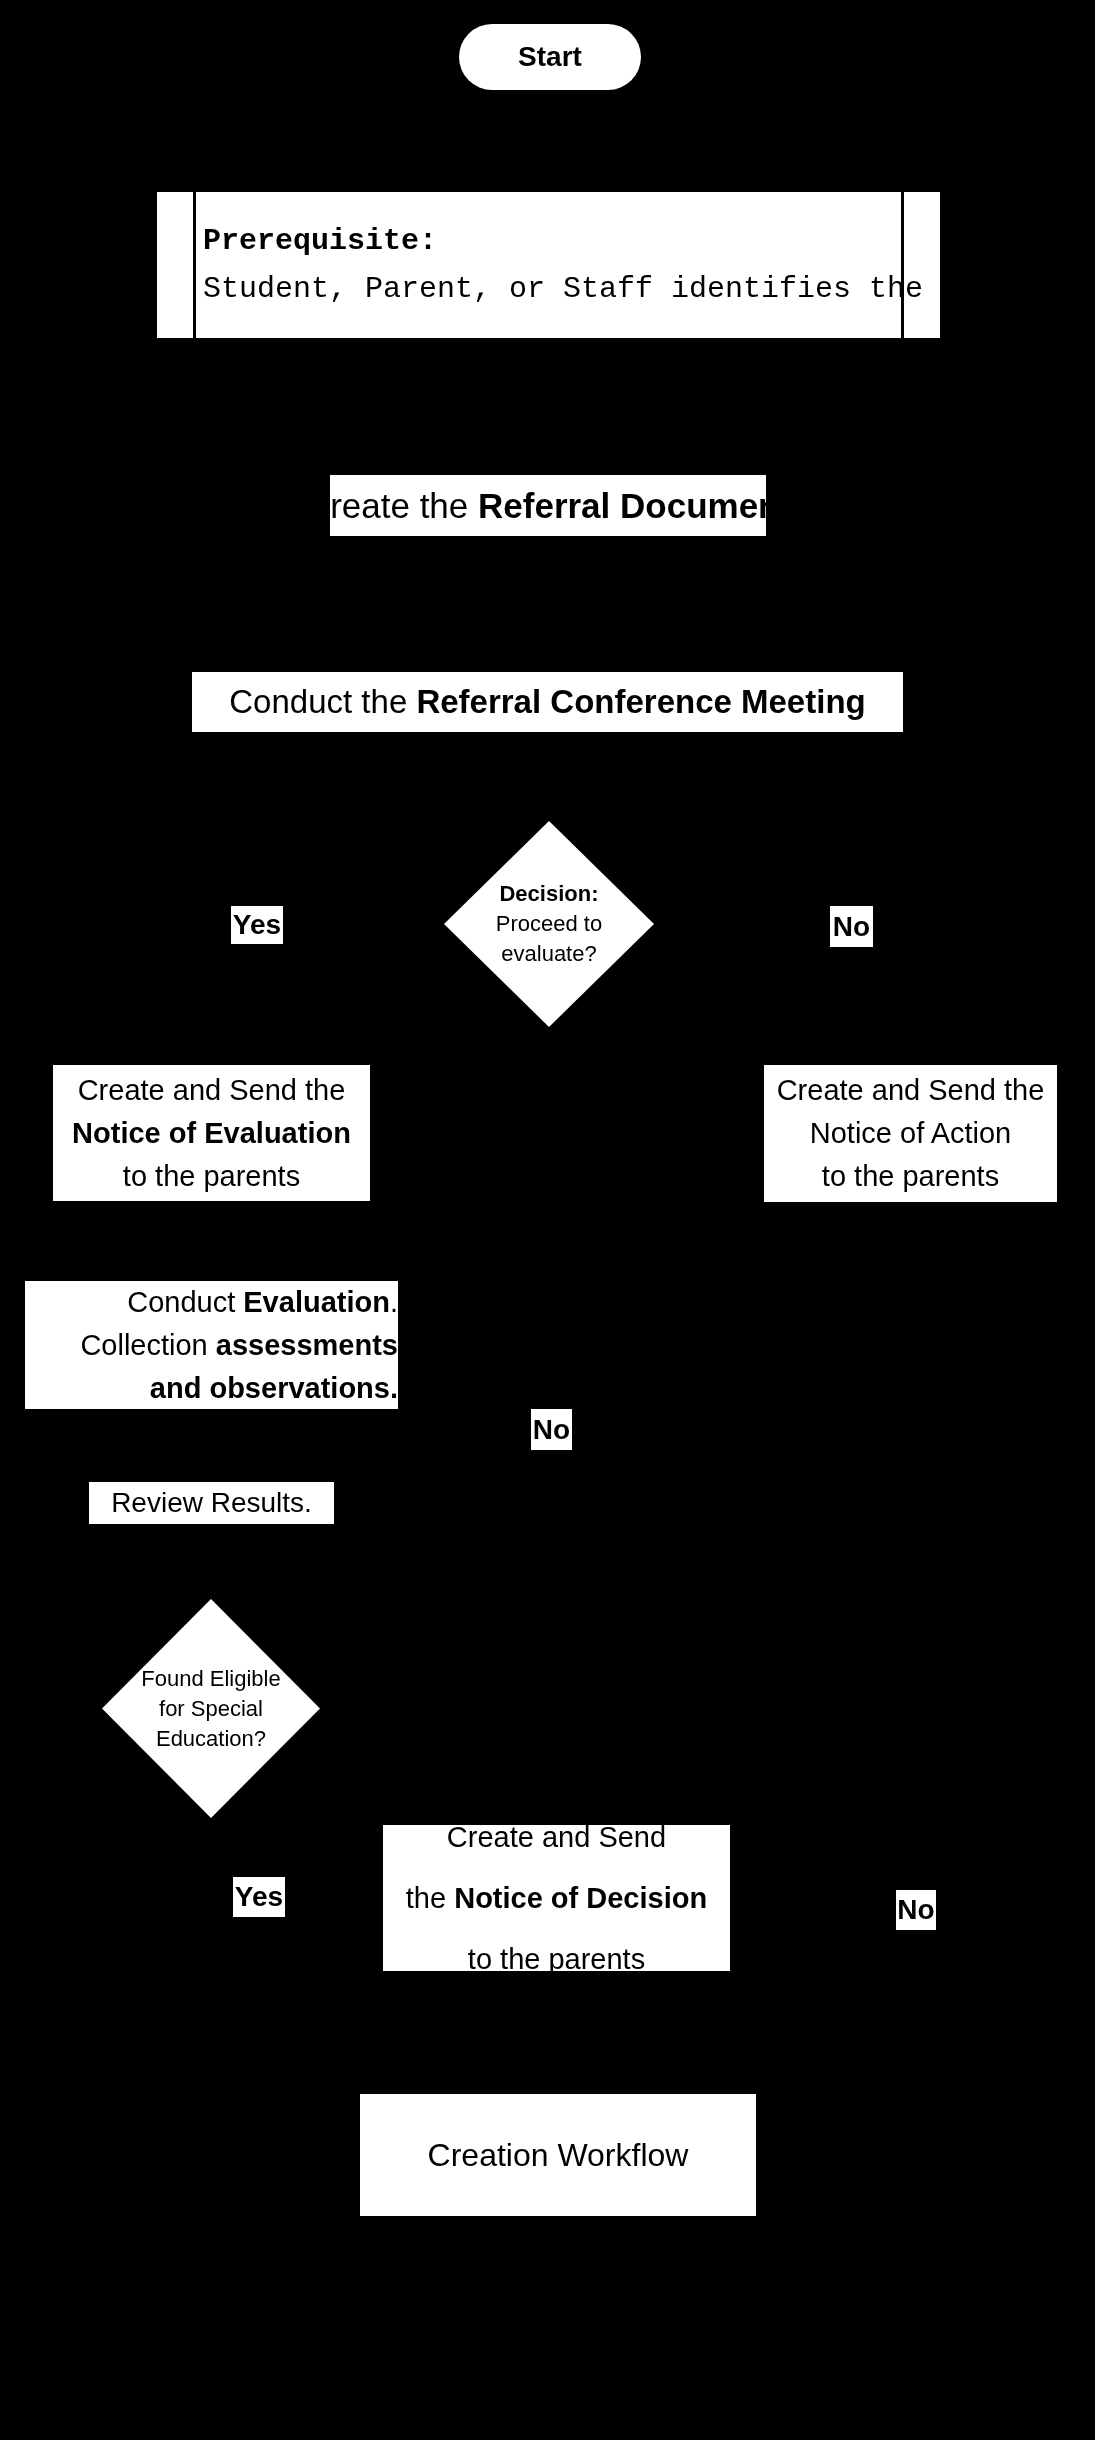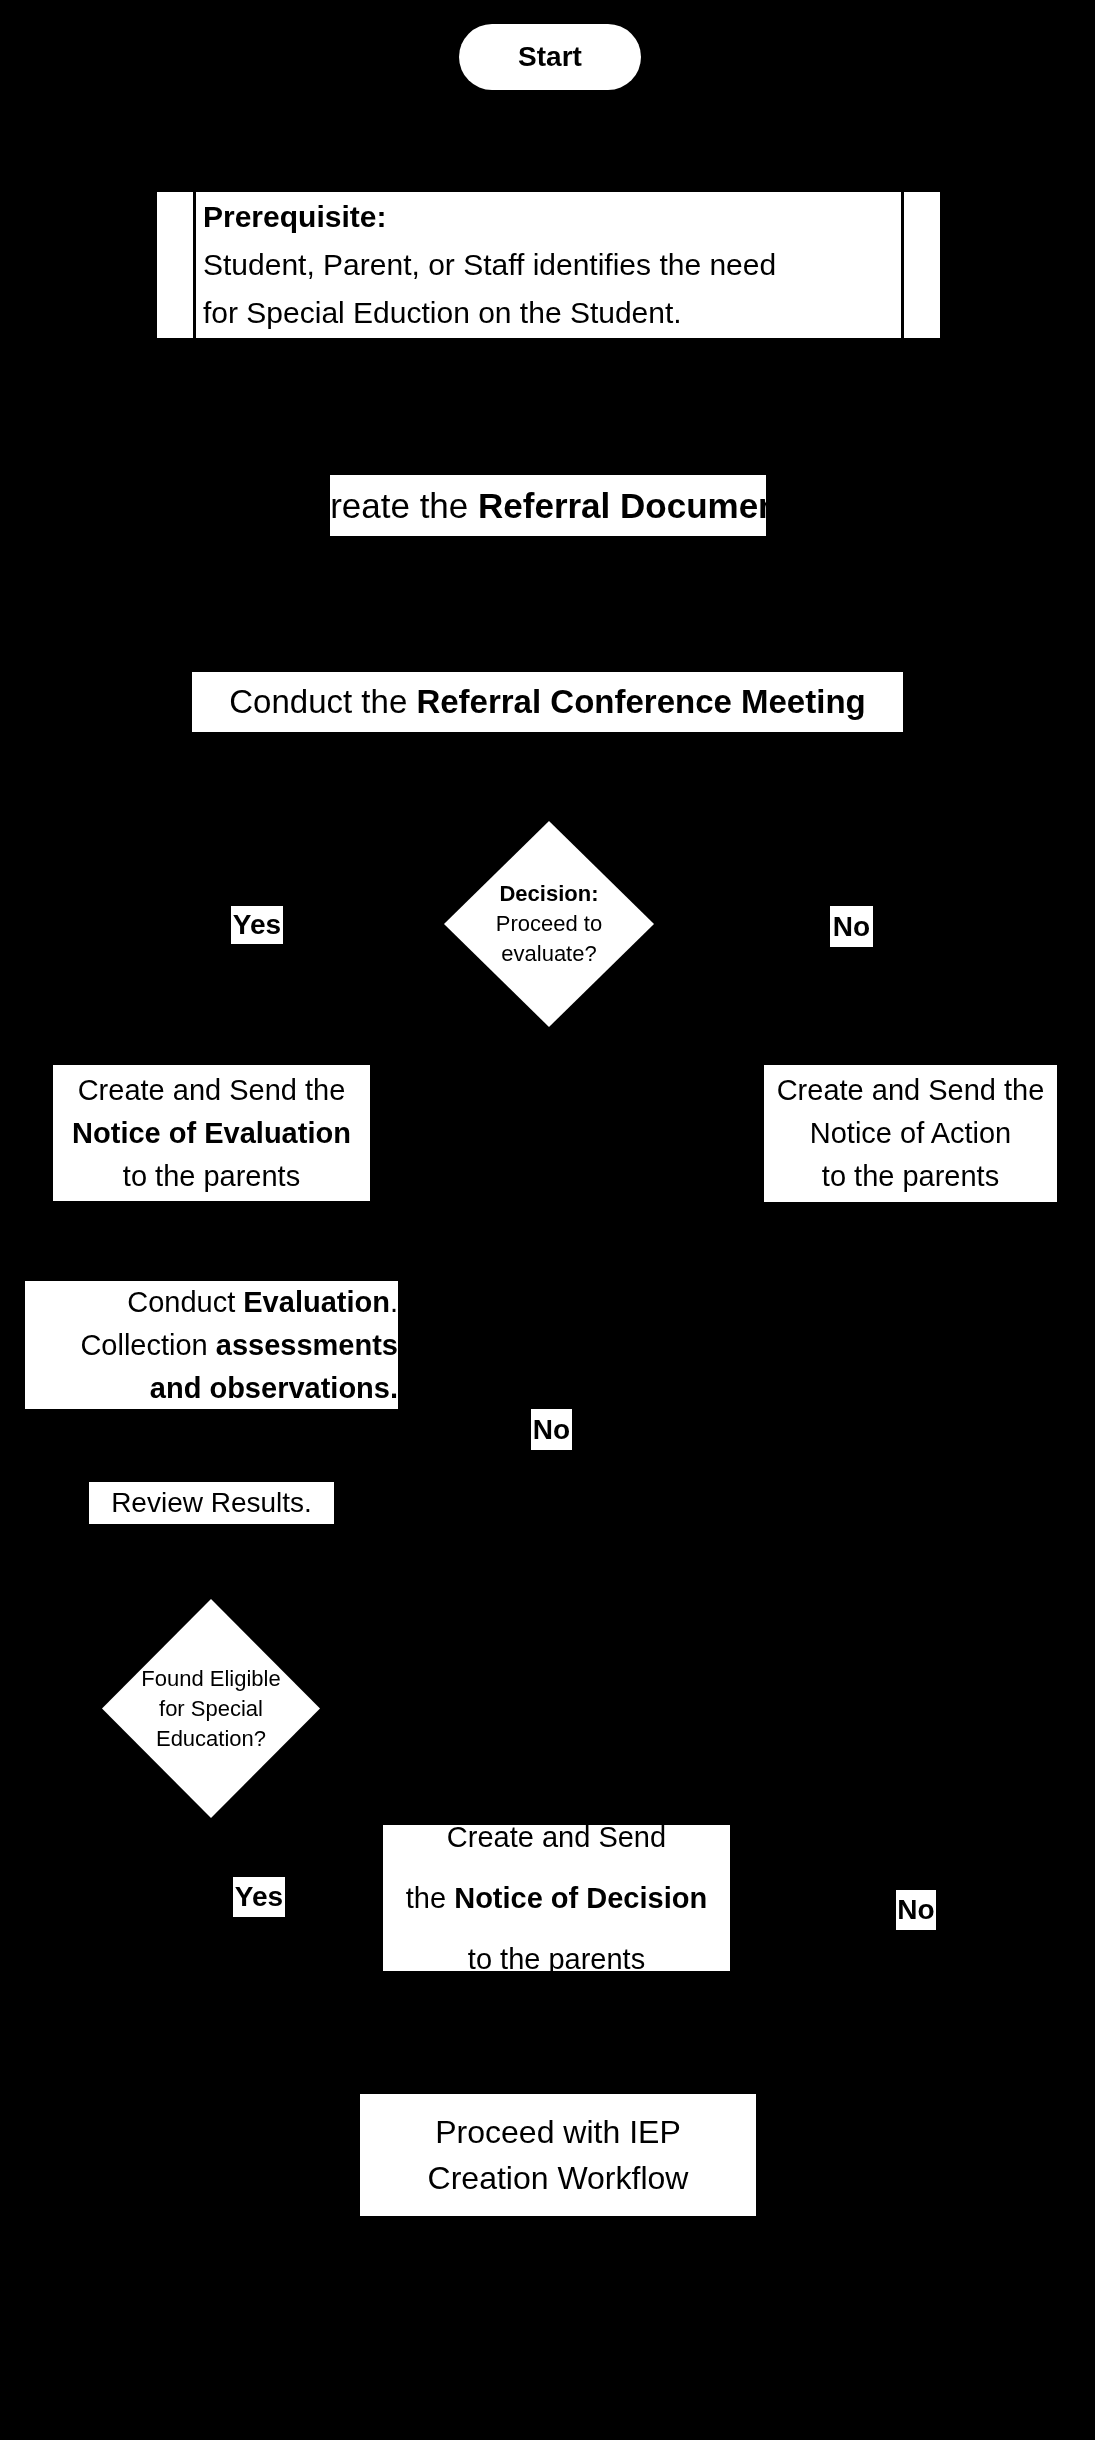--- a/index.html
+++ b/index.html
@@ -26,27 +26,26 @@
 </style>
 </head>
 <body>
 
 <div class="canvas">
 
   <div class="shape pill" style="left:459px;top:24px;width:182px;height:66px;font-size:28px;">
     <span>Start</span>
   </div>
 
-  <div class="shape box predef" style="left:155px;top:190px;width:787px;height:150px;font-size:30px;line-height:48px;">
+  <div class="shape box predef" style="left:155px;top:190px;width:787px;height:150px;font-size:30px;line-height:48px;font-family:Liberation Mono, monospace;">
     <div class="bar left"></div>
     <div class="bar right"></div>
     <div class="ptext">
       <div class="ln" style="font-weight:bold;">Prerequisite:</div>
       <div class="ln">Student, Parent, or Staff identifies the need</div>
-      <div class="ln">for Special Eduction on the Student.</div>
     </div>
   </div>
 
   <div class="shape box" style="left:328px;top:473px;width:440px;height:65px;font-size:35px;">
     <div class="ln"><span>Create the </span><b>Referral Document</b></div>
   </div>
 
   <div class="shape box" style="left:190px;top:670px;width:715px;height:64px;font-size:33px;">
     <div class="ln"><span>Conduct the </span><b>Referral Conference Meeting</b></div>
   </div>
@@ -94,18 +93,17 @@
 
   <div class="shape box" style="left:381px;top:1823px;width:351px;height:150px;font-size:29px;line-height:45px;gap:16px;">
     <div class="ln">Create and Send</div>
     <div class="ln"><span>the </span><b>Notice of Decision</b></div>
     <div class="ln">to the parents</div>
   </div>
 
   <div class="shape edge-label" style="left:896px;top:1890px;width:40px;height:40px;font-size:28px;">No</div>
 
   <div class="shape box" style="left:358px;top:2092px;width:400px;height:126px;font-size:32px;line-height:46px;">
-    <div class="ln">Proceed with IEP</div>
     <div class="ln">Creation Workflow</div>
   </div>
 
 
 </div>
 
 </body></html>

